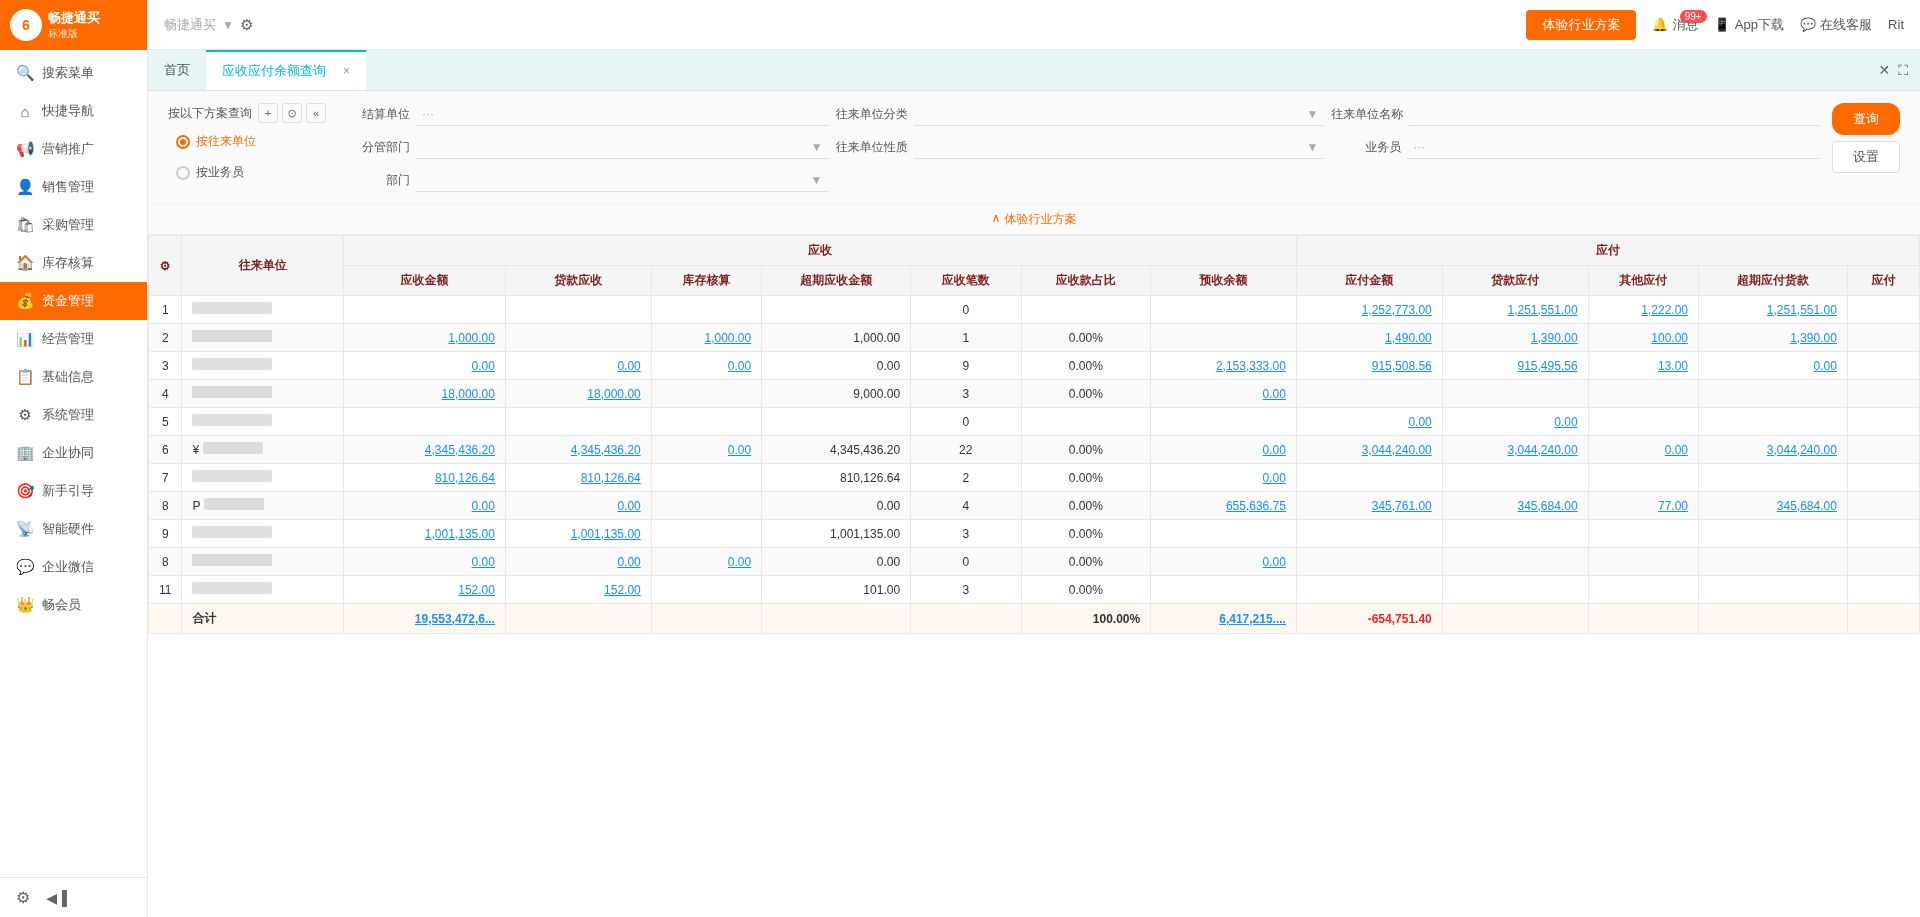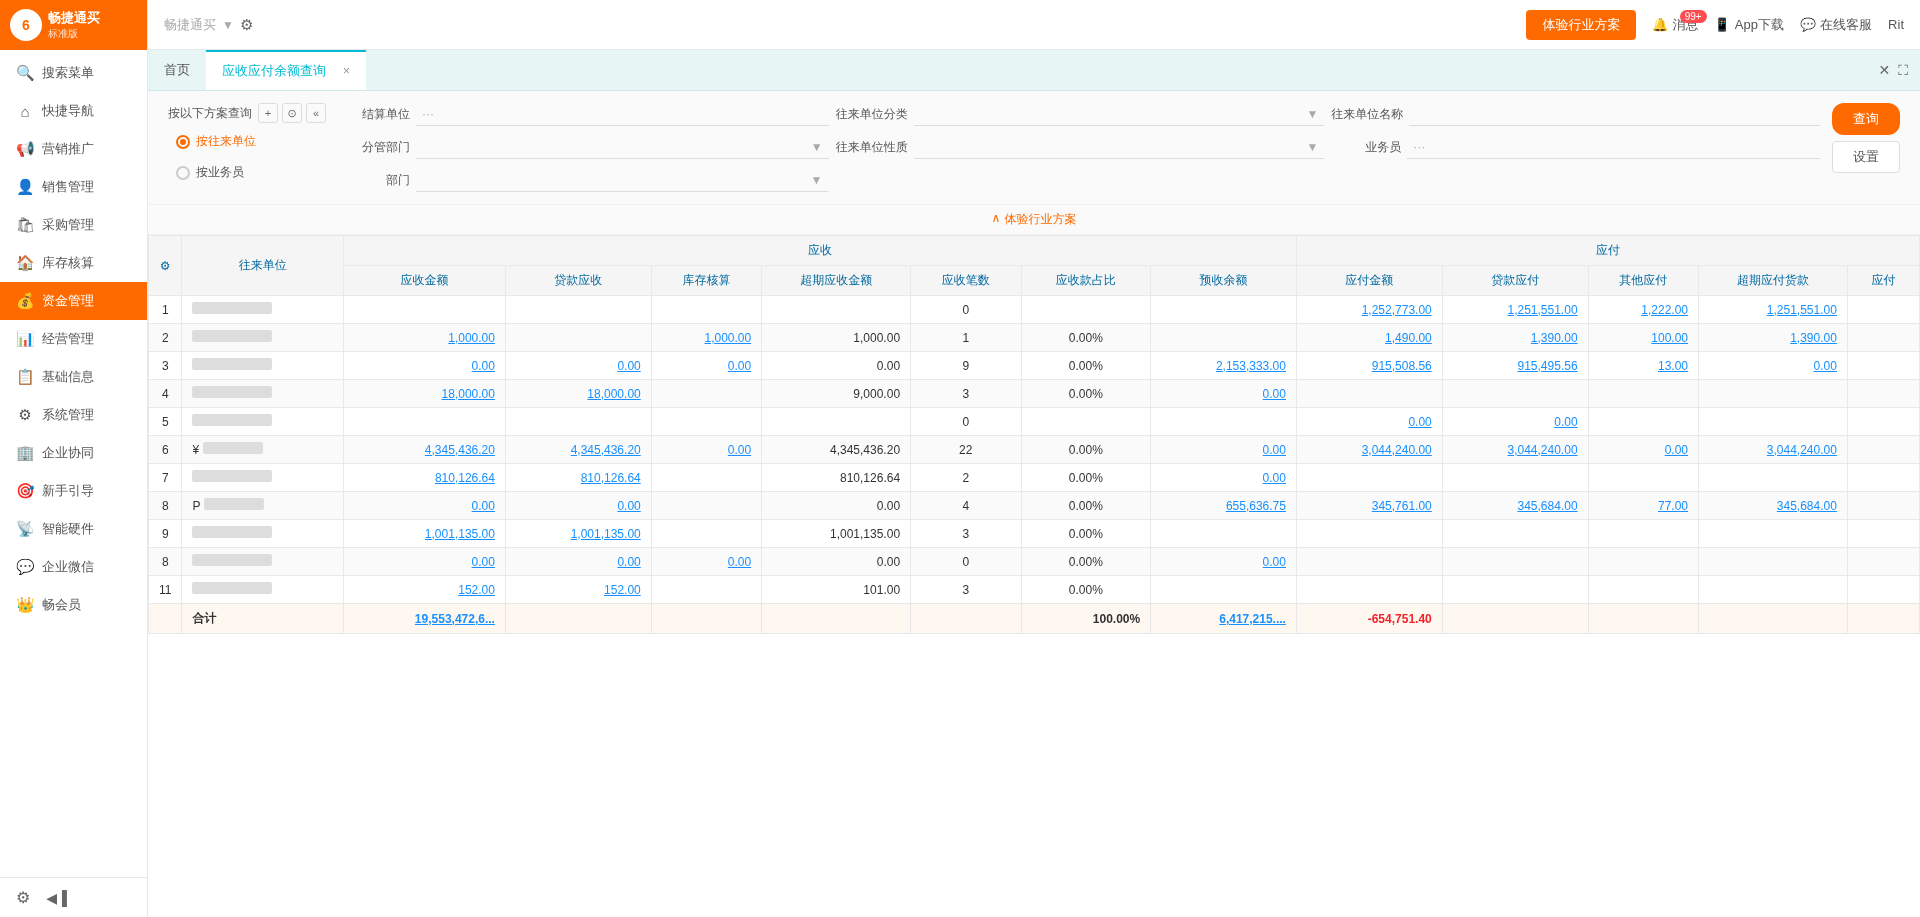--- a/index.html
+++ b/index.html
@@ -120,21 +120,21 @@
 
     
     .table-section { flex: 1; overflow: auto; position: relative; }
     .data-table {
       width: 100%; border-collapse: collapse; font-size: 12px;
     }
     .data-table th, .data-table td {
       border: 1px solid #e8e8e8; padding: 6px 10px; text-align: center; white-space: nowrap;
     }
     .data-table thead tr th {
-      background: #f5f5f5; color: #0369a1; font-weight: 400; position: sticky; top: 0; z-index: 2;
+      background: #f5f5f5; color: #7f1d1d; font-weight: 700; position: sticky; top: 0; z-index: 2;
     }
     .data-table thead tr:first-child th {
       background: #f5f5f5;
     }
     .data-table tbody tr:nth-child(even) { background: #fafafa; }
     .data-table td.number { text-align: right; }
     .data-table td.link { color: #1890ff; text-decoration: underline; cursor: pointer; }
     .data-table td.center { text-align: center; }
     .data-table .settings-col { width: 30px; cursor: pointer; }
     .data-table td.name-col { text-align: left; color: #333; }

